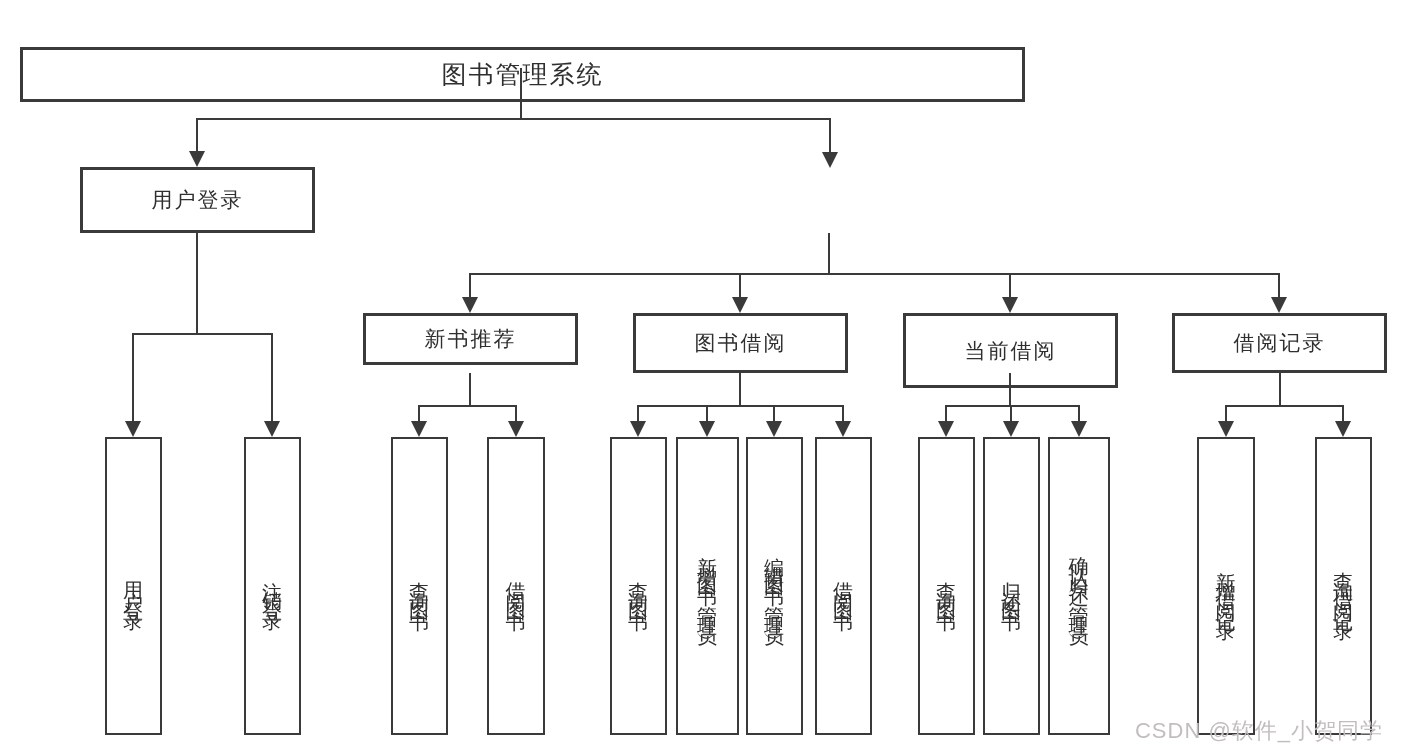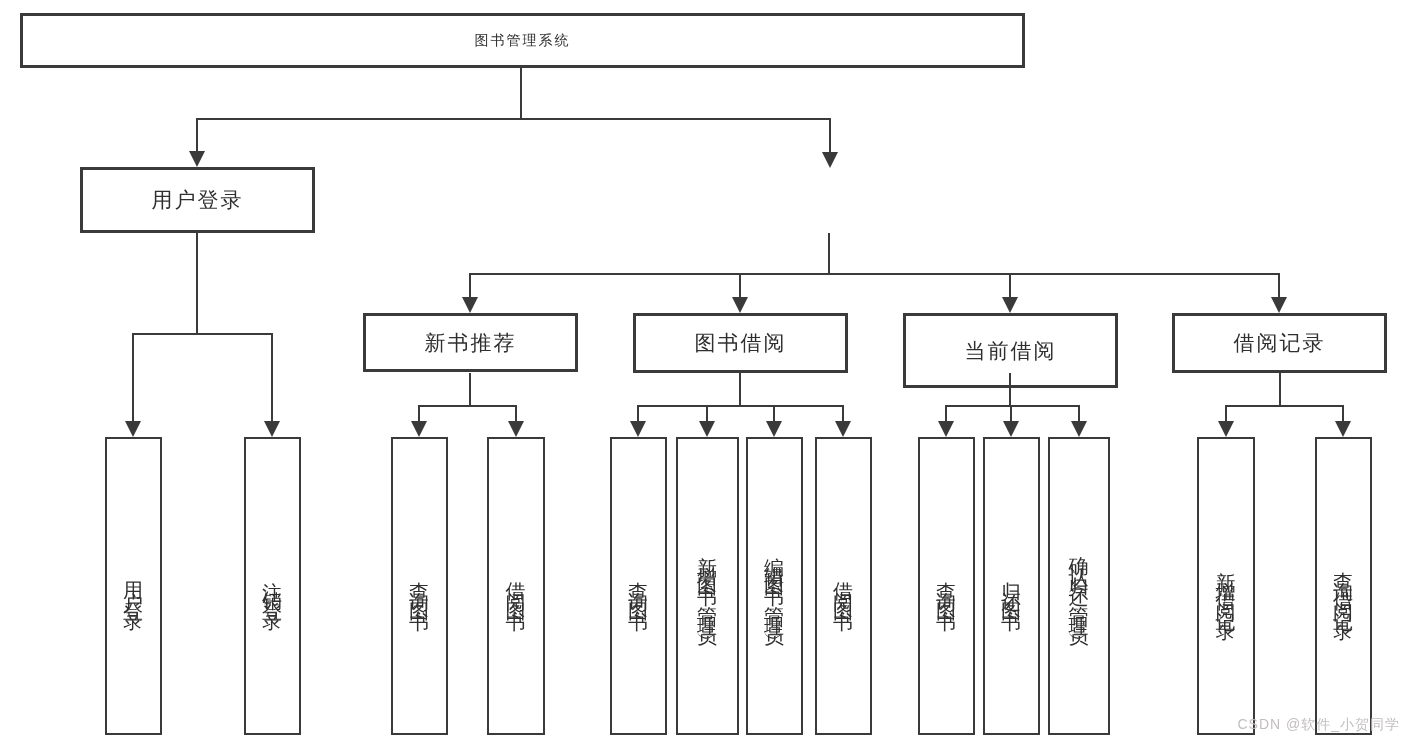--- a/index.html
+++ b/index.html
@@ -13,42 +13,42 @@
   #canvas{position:relative;width:1405px;height:747px;background:var(--canvas);overflow:hidden;}
 
   
   .box{
     position:absolute;box-sizing:border-box;background:#fff;
     border:3px solid var(--line);
     display:flex;align-items:center;justify-content:center;
     font-size:21px;letter-spacing:2px;color:var(--text);
     white-space:nowrap;
   }
-  .box.root{font-size:14px;}
+  .box.root{font-size:25px;margin-top:34px;}
 
   
   .vbox{
     position:absolute;box-sizing:border-box;background:#fff;
     border:2px solid var(--line);
     display:flex;align-items:center;justify-content:center;
     writing-mode:vertical-rl;text-orientation:mixed;
     font-size:20px;letter-spacing:10px;color:var(--text);
     line-height:1;
   }
 
   
   .hl{position:absolute;height:2px;background:var(--line);}
   .vl{position:absolute;width:2px;background:var(--line);}
   .ah{position:absolute;width:0;height:0;
       border-left:8px solid transparent;border-right:8px solid transparent;
       border-top:16px solid var(--line);}
 
   .watermark{
-    position:absolute;right:5px;top:716px;
-    font-size:14px;letter-spacing:1px;color:var(--watermark);
+    position:absolute;right:22px;top:716px;
+    font-size:22px;letter-spacing:1px;color:var(--watermark);
     white-space:nowrap;
     text-align:right;
   }
 </style>
 </head>
 <body>
 
 <div id="canvas">
 
   <div class="box root" style="left:20px;top:13px;width:1005px;height:55px;">图书管理系统</div>
@@ -76,21 +76,21 @@
   <div class="hl" style="left:469px;top:273px;width:811px;"></div>
   <div class="vl" style="left:469px;top:273px;height:26px;"></div>
   <div class="ah" style="left:462px;top:297px;"></div>
   <div class="vl" style="left:739px;top:273px;height:26px;"></div>
   <div class="ah" style="left:732px;top:297px;"></div>
   <div class="vl" style="left:1009px;top:273px;height:26px;"></div>
   <div class="ah" style="left:1002px;top:297px;"></div>
   <div class="vl" style="left:1278px;top:273px;height:26px;"></div>
   <div class="ah" style="left:1271px;top:297px;"></div>
 
-  <div class="box" style="left:363px;top:313px;width:215px;height:59px;">新书推荐</div>
+  <div class="box" style="left:363px;top:313px;width:215px;height:52px;">新书推荐</div>
   <div class="box" style="left:633px;top:313px;width:215px;height:60px;text-align:center;">图书借阅</div>
   <div class="box" style="left:903px;top:313px;width:215px;height:75px;">当前借阅</div>
   <div class="box" style="left:1172px;top:313px;width:215px;height:60px;">借阅记录</div>
 
   <div class="vl" style="left:469px;top:373px;height:33px;"></div>
   <div class="hl" style="left:418px;top:405px;width:99px;"></div>
   <div class="vl" style="left:418px;top:405px;height:18px;"></div>
   <div class="ah" style="left:411px;top:421px;"></div>
   <div class="vl" style="left:515px;top:405px;height:18px;"></div>
   <div class="ah" style="left:508px;top:421px;"></div>

